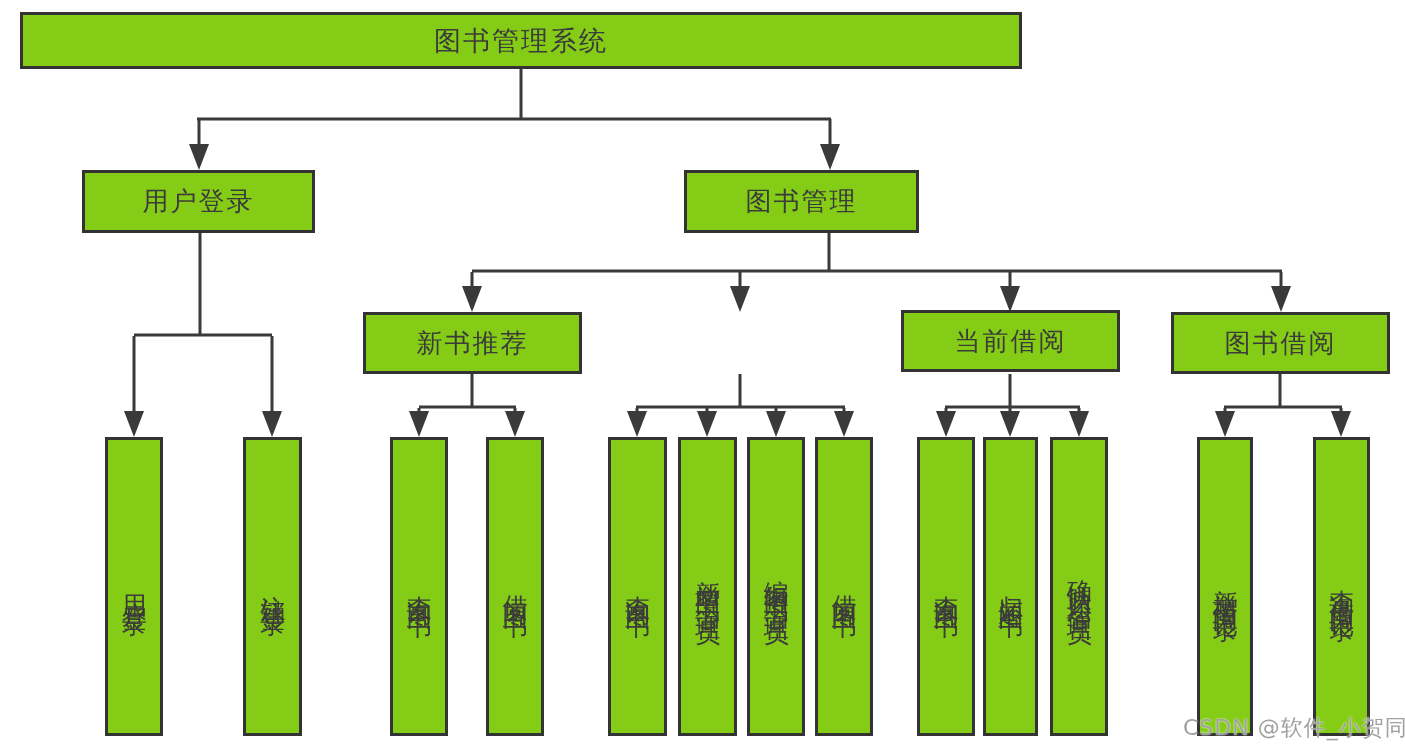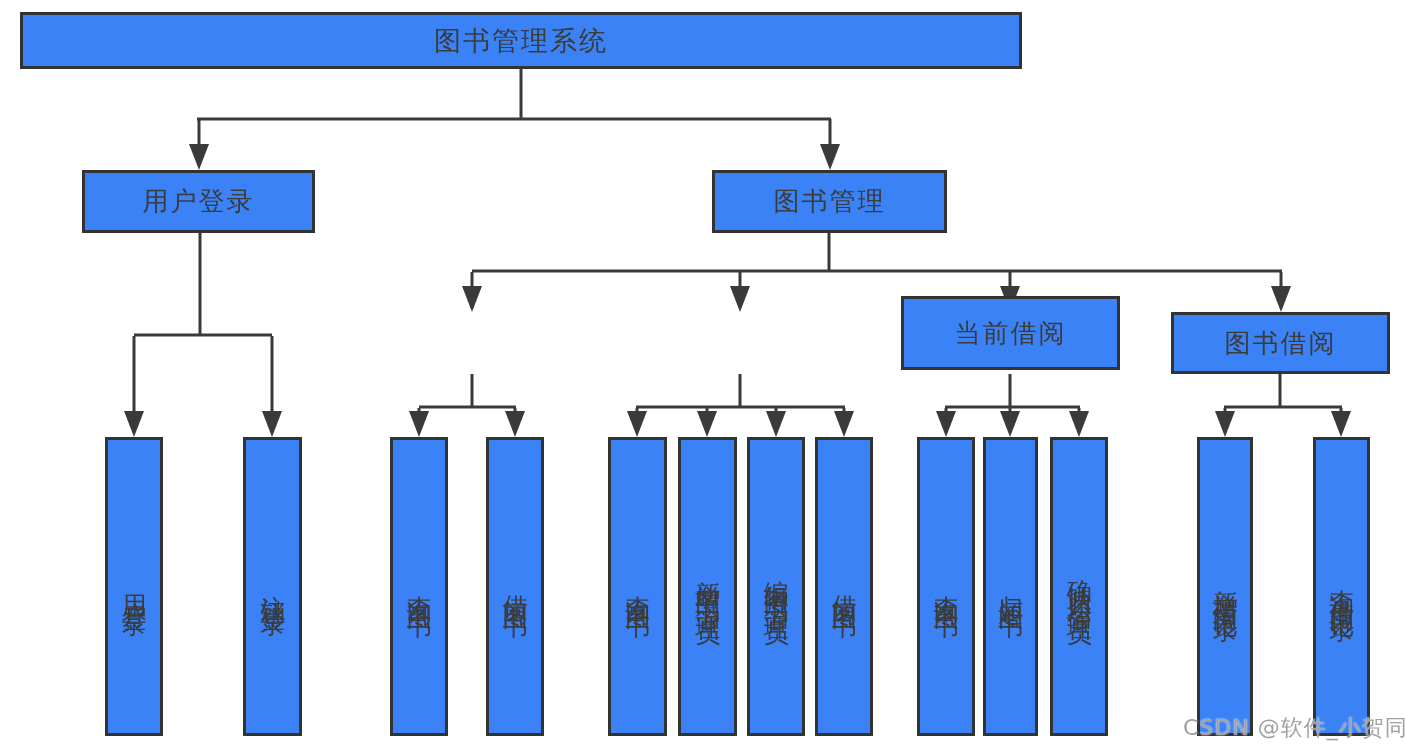--- a/index.html
+++ b/index.html
@@ -8,21 +8,21 @@
     width:1405px; height:747px;
     background:#ffffff;
     font-family:"DejaVu Sans","Liberation Sans",sans-serif;
     overflow:hidden;
   }
   .connectors { position:absolute; left:0; top:0; }
   .box {
     position:absolute;
     box-sizing:border-box;
     border:3px solid #333333;
-    background:#3b82f6;
+    background:#84cc16;
     display:flex;
     align-items:center;
     justify-content:center;
     color:#3b3b3b;
   }
   .hbox { font-size:26px; letter-spacing:2px; }
   .root-box { font-size:27px; }
   .vbox { top:437px; height:299px; }
   .vbox span {
     writing-mode:vertical-rl;
@@ -87,25 +87,28 @@
     </g>
   </svg>
 
   <div class="box hbox root-box" style="left:20px;top:12px;width:1002px;height:57px">
     <span>图书管理系统</span>
   </div>
 
   <div class="box hbox" style="left:82px;top:170px;width:233px;height:63px">
     <span>用户登录</span>
   </div>
-  <div class="box hbox" style="left:712px;top:170px;width:235px;height:63px">
+  <div class="box hbox" style="left:684px;top:170px;width:235px;height:63px">
     <span>图书管理</span>
   </div>
 
-  <div class="box hbox" style="left:901px;top:296px;width:219px;height:74px">
+  <div class="box hbox" style="left:363px;top:312px;width:219px;height:62px">
+    <span>新书推荐</span>
+  </div>
+  <div class="box hbox" style="left:901px;top:310px;width:219px;height:62px">
     <span>当前借阅</span>
   </div>
   <div class="box hbox" style="left:1171px;top:312px;width:219px;height:62px">
     <span>图书借阅</span>
   </div>
 
   <div class="box vbox" style="left:105px;width:58px">
     <span>用户登录</span>
   </div>
   <div class="box vbox" style="left:243px;width:59px">

